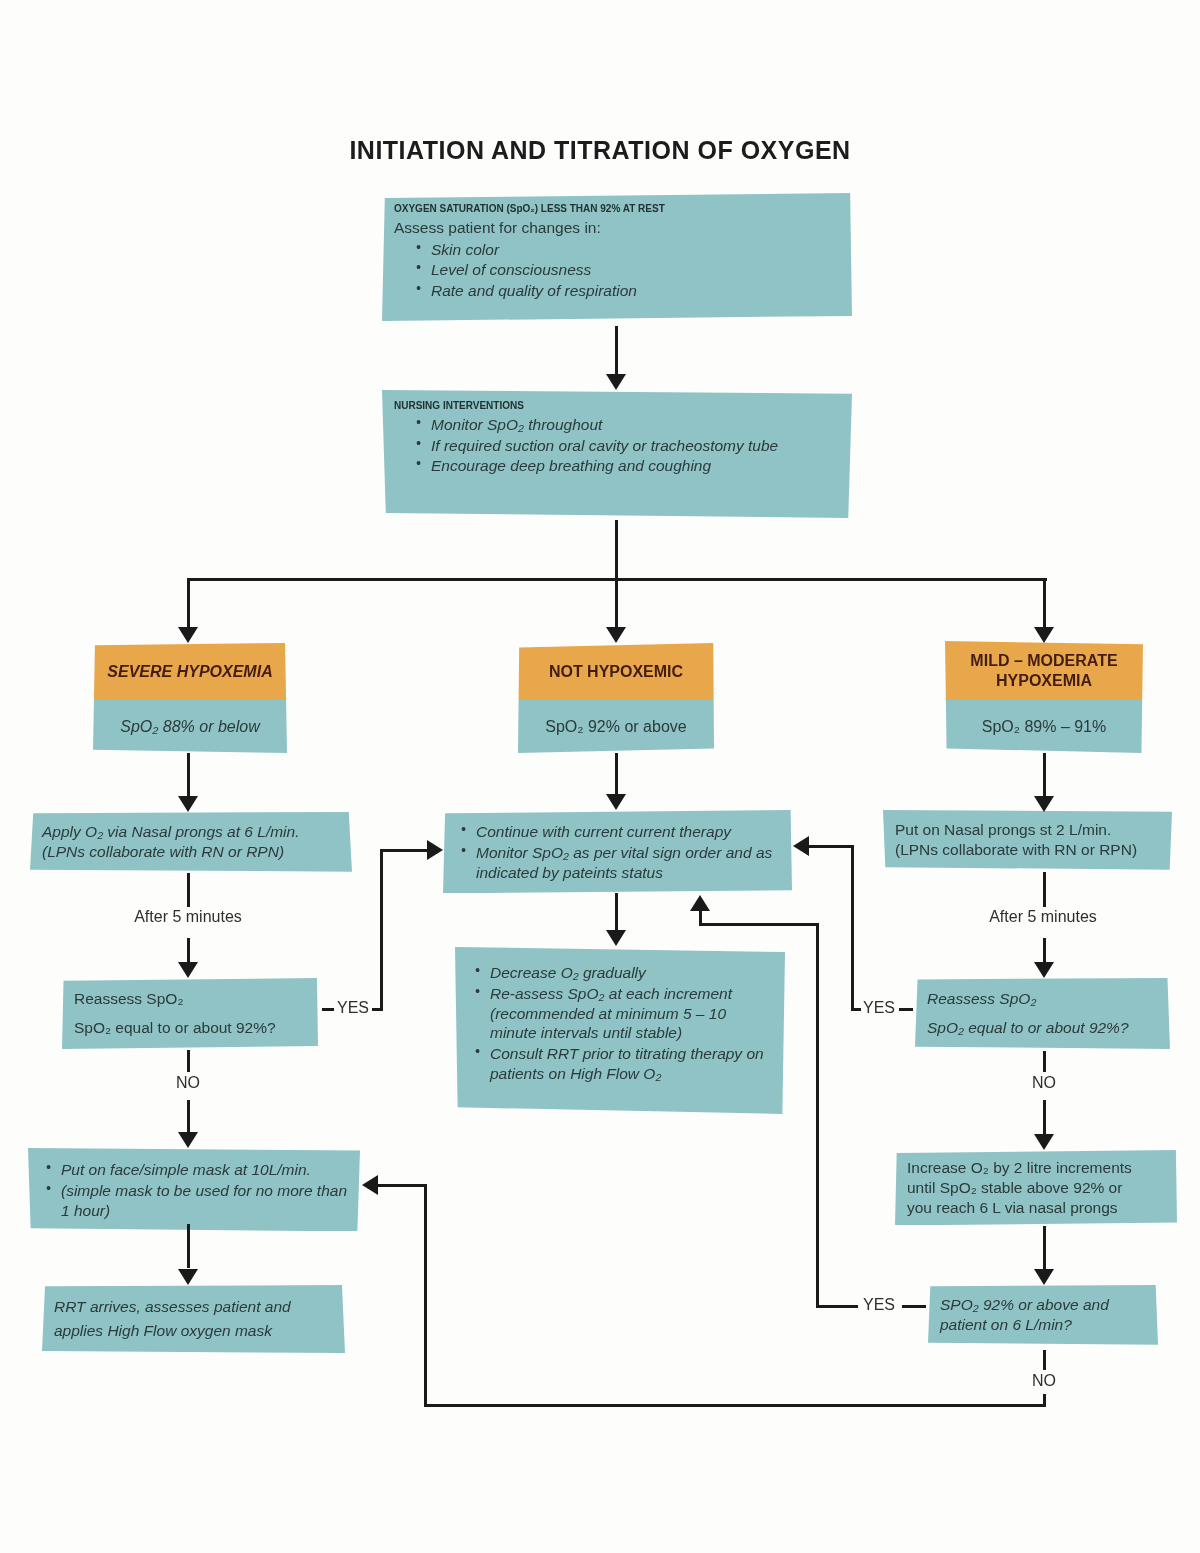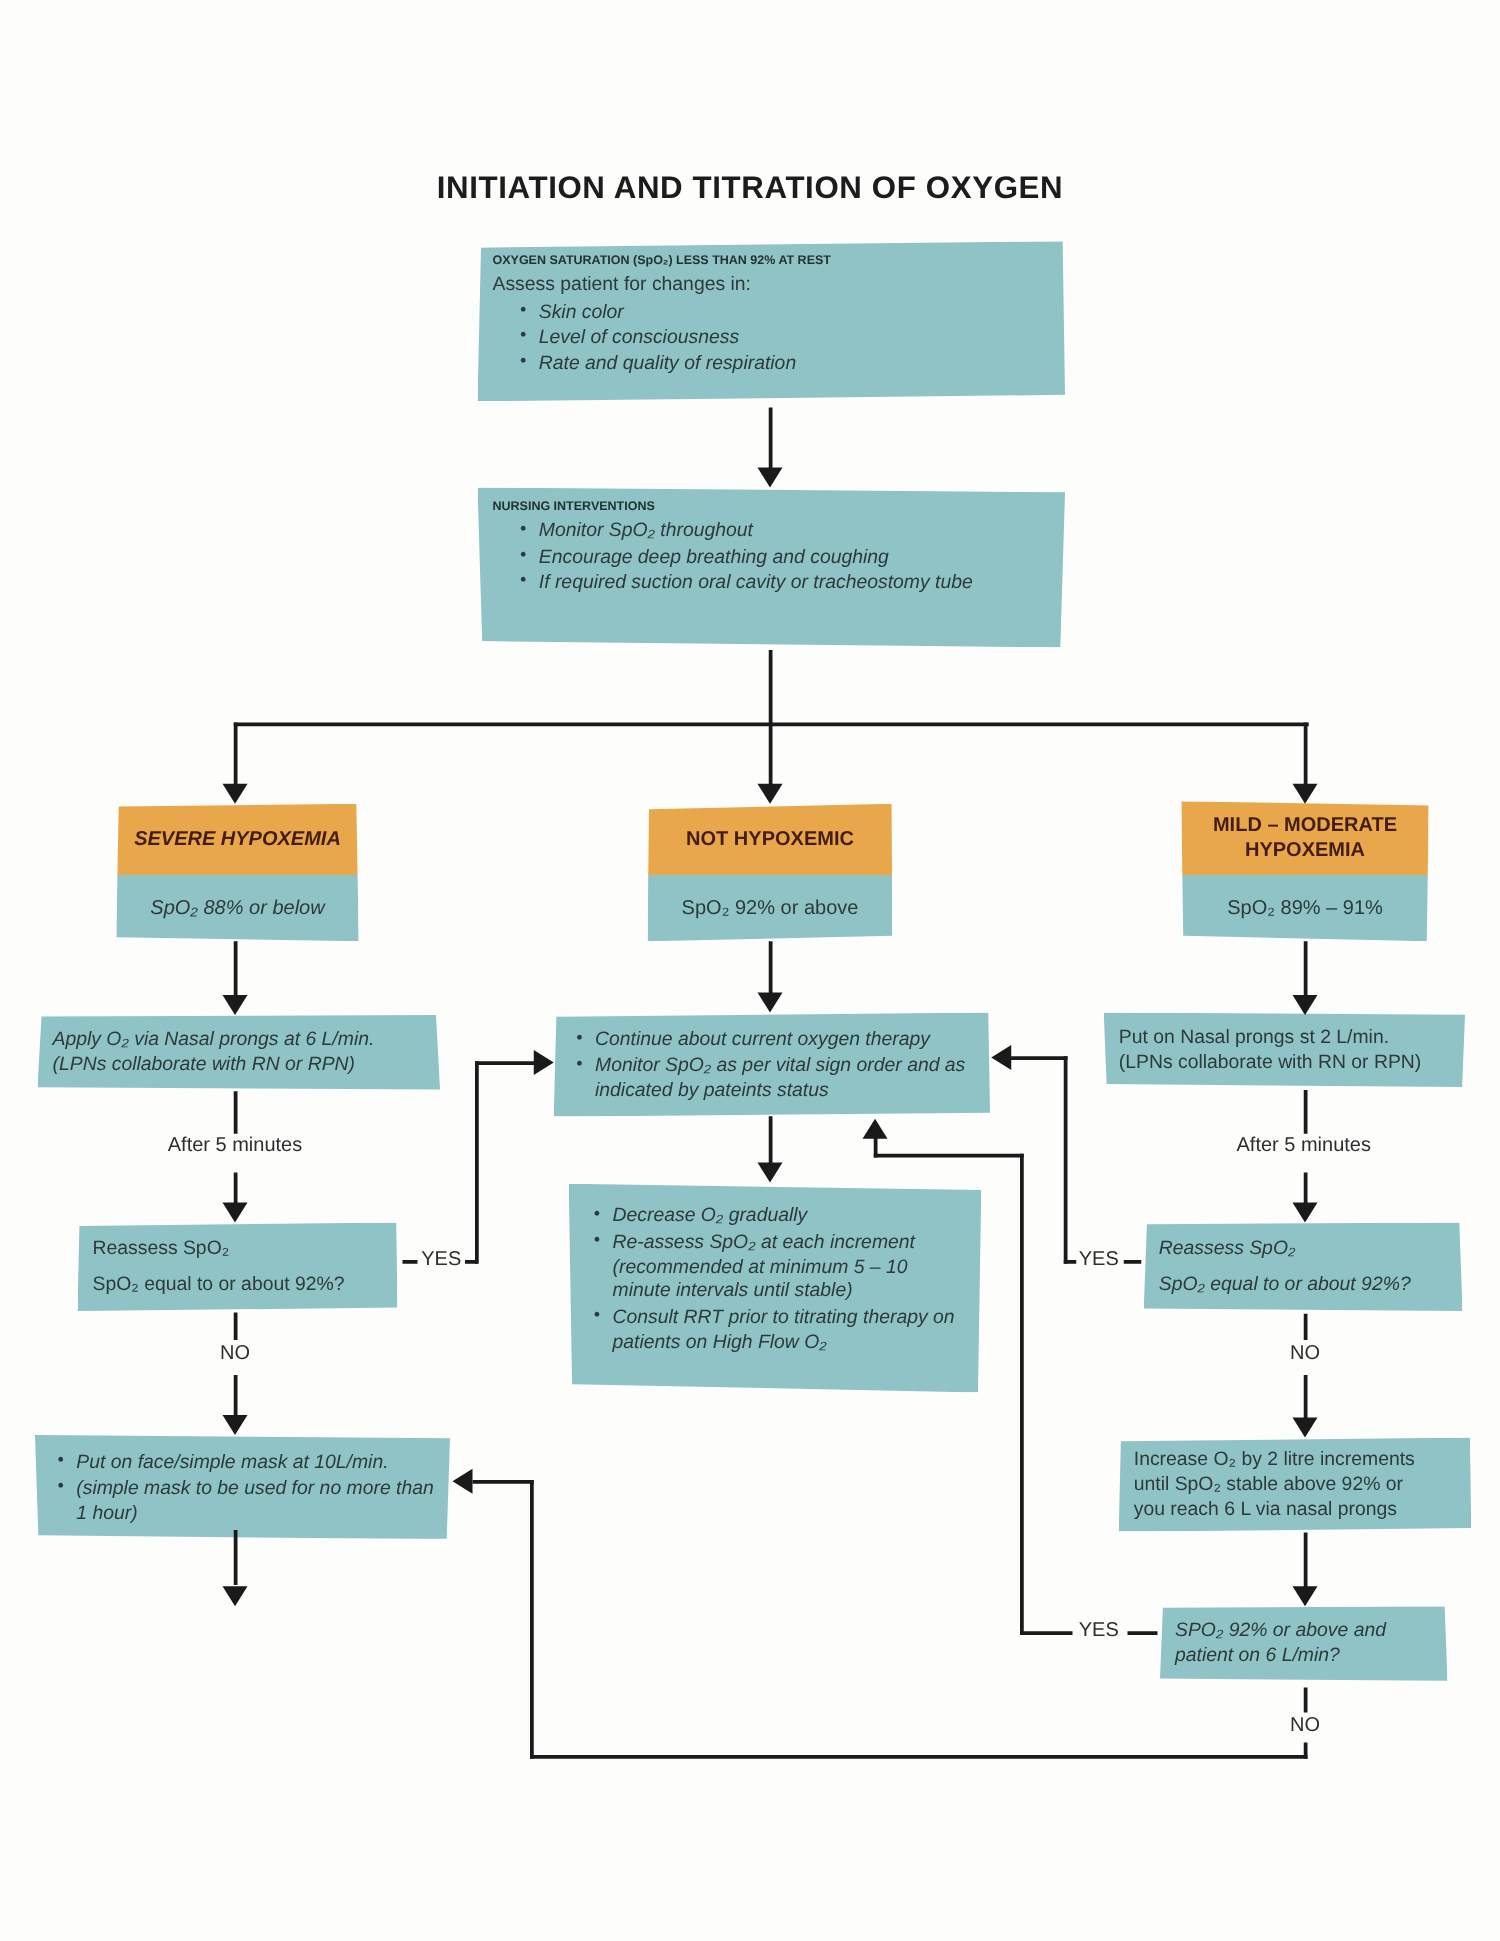--- a/index.html
+++ b/index.html
@@ -63,22 +63,22 @@
         <li>Skin color</li>
         <li>Level of consciousness</li>
         <li>Rate and quality of respiration</li>
       </ul>
   </div>
 
   <div class="box w2" style="left:382px;top:390px;width:470px;min-height:128px;">
     <h4>NURSING INTERVENTIONS</h4>
     <ul class="blist">
         <li>Monitor SpO₂ throughout</li>
+        <li>If required suction oral cavity or tracheostomy tube</li>
         <li>Encourage deep breathing and coughing</li>
-        <li>If required suction oral cavity or tracheostomy tube</li>
       </ul>
   </div>
 
   <div class="hdr w3" style="left:93px;top:643px;width:194px;">
     <div class="cap" style="height:57px;">SEVERE HYPOXEMIA</div>
     <div class="crit" style="height:53px;">SpO₂ 88% or below</div>
   </div>
   <div class="hdr w1" style="left:518px;top:643px;width:196px;">
     <div class="cap" style="height:57px;">NOT HYPOXEMIC</div>
     <div class="crit" style="height:53px;">SpO₂ 92% or above</div>
@@ -95,24 +95,26 @@
   <div class="box pre w1" style="left:62px;top:978px;width:256px;line-height:1.9;padding:6px 12px;">Reassess SpO₂
 SpO₂ equal to or about 92%?</div>
   <div class="lbl" style="left:332px;top:999px;width:42px;">YES</div>
   <div class="lbl" style="left:166px;top:1074px;width:44px;">NO</div>
   <div class="box w2" style="left:28px;top:1148px;width:332px;">
     <ul class="blist" style="padding-left:6px;">
         <li>Put on face/simple mask at 10L/min.</li>
         <li>(simple mask to be used for no more than 1 hour)</li>
       </ul>
   </div>
+  <div class="box pre w3 center" style="left:42px;top:1285px;width:303px;min-height:68px;line-height:1.55;">RRT arrives, assesses patient  and
+applies High Flow oxygen mask</div>
 
   <div class="box w1" style="left:443px;top:810px;width:349px;">
     <ul class="blist" style="padding-left:6px;">
-        <li>Continue about current oxygen therapy</li>
+        <li>Continue with current current therapy</li>
         <li>Monitor SpO₂ as per vital sign order and as indicated by pateints status</li>
       </ul>
   </div>
   <div class="box w2" style="left:455px;top:947px;width:330px;min-height:167px;padding-top:14px;">
     <ul class="blist" style="padding-left:8px;">
         <li>Decrease O₂ gradually</li>
         <li>Re-assess SpO₂ at each increment (recommended at minimum 5 – 10 minute intervals until stable)</li>
         <li>Consult RRT prior to titrating therapy on patients on High Flow O₂</li>
       </ul>
   </div>

